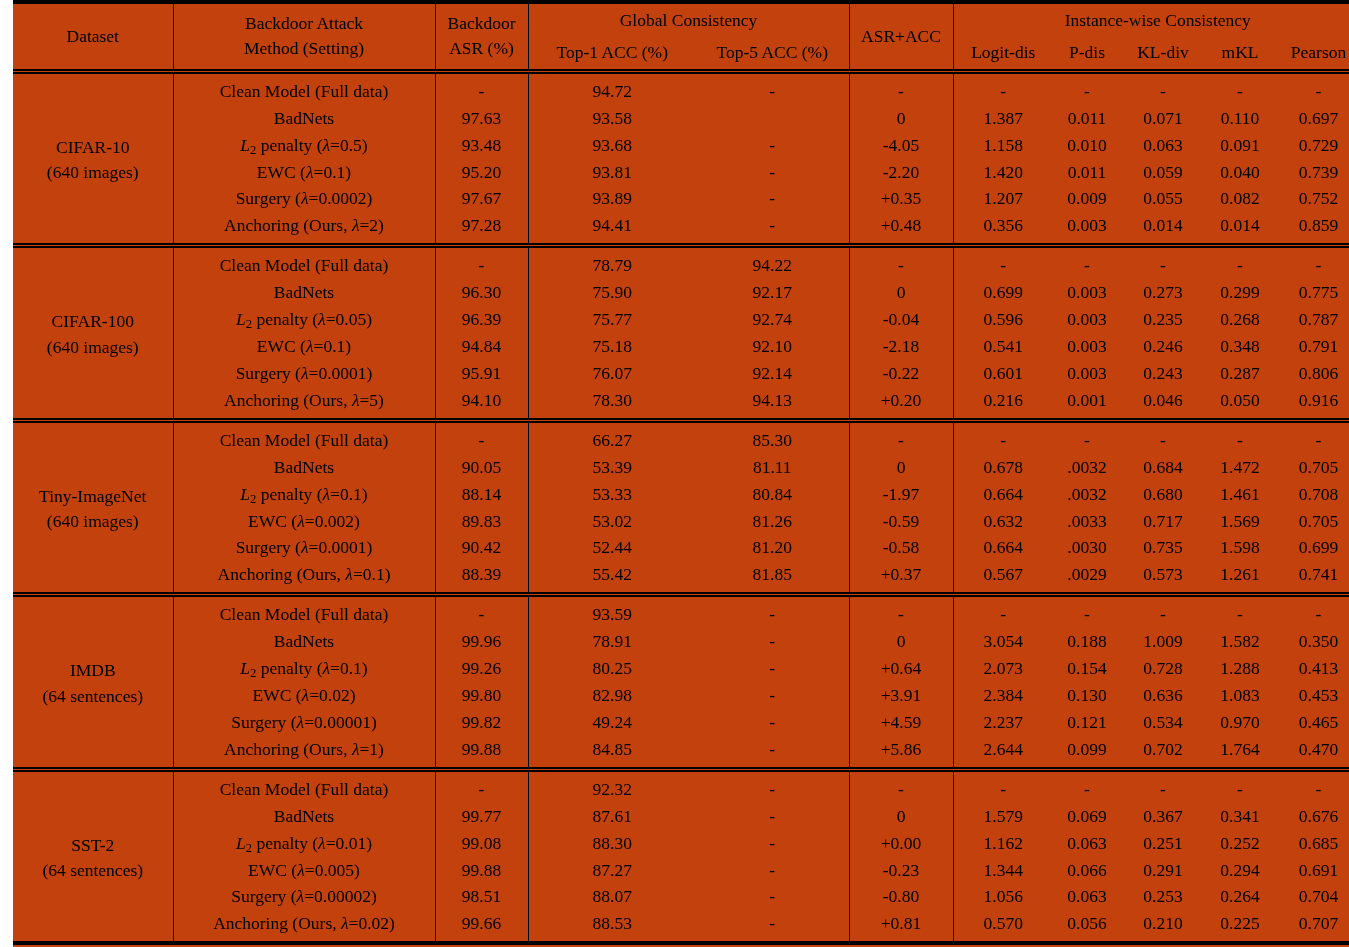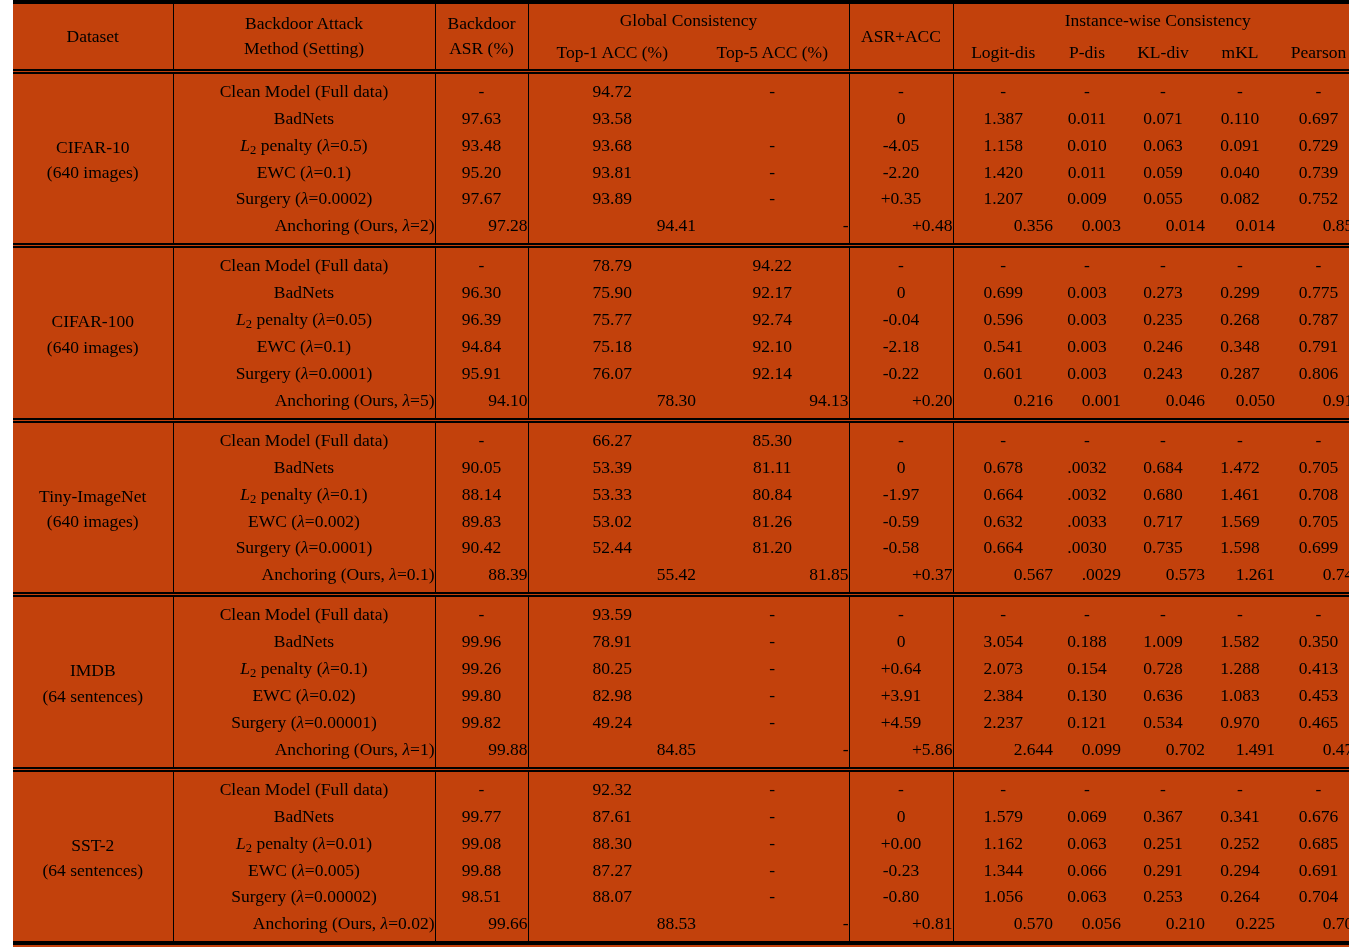--- a/index.html
+++ b/index.html
@@ -35,21 +35,21 @@
     overflow: hidden;
   }
   
   .vr { border-right: 1.5px solid #000; }
   
   thead th { border-bottom: 5px double #000; }
   
   tbody + tbody tr:first-child td { border-top: 5px double #000; }
   
   tbody tr:first-child td { padding-top: 4px; }
-  tbody tr:last-child td { padding-bottom: 4px; text-align: right; }
+  tbody tr:last-child td { padding-bottom: 4px; }
   thead th { padding-top: 3px; padding-bottom: 3px; }
   .two-line div { line-height: 1.45; }
   .bold { font-weight: normal; }
   .method-cell i, .dataset-cell i { font-style: italic; }
   sub { font-size: 0.72em; vertical-align: -0.25em; line-height: 0; }
 </style>
 </head>
 <body>
 
 <div id="page">
@@ -394,21 +394,21 @@
         </tr>
         <tr>
           <td class="method-cell vr">Anchoring (Ours, <i>λ</i>=1)</td>
           <td class="num-cell vr">99.88</td>
           <td class="num-cell bold">84.85</td>
           <td class="num-cell vr">-</td>
           <td class="num-cell vr bold">+5.86</td>
           <td class="num-cell bold">2.644</td>
           <td class="num-cell bold">0.099</td>
           <td class="num-cell">0.702</td>
-          <td class="num-cell">1.491</td>
+          <td class="num-cell">1.764</td>
           <td class="num-cell bold">0.470</td>
         </tr>
       </tbody>
       <tbody>
         <tr>
           <td rowspan="6" class="dataset-cell vr two-line">
             <div>SST-2</div>
             <div>(64 sentences)</div>
           </td>
           <td class="method-cell vr">Clean Model (Full data)</td>

